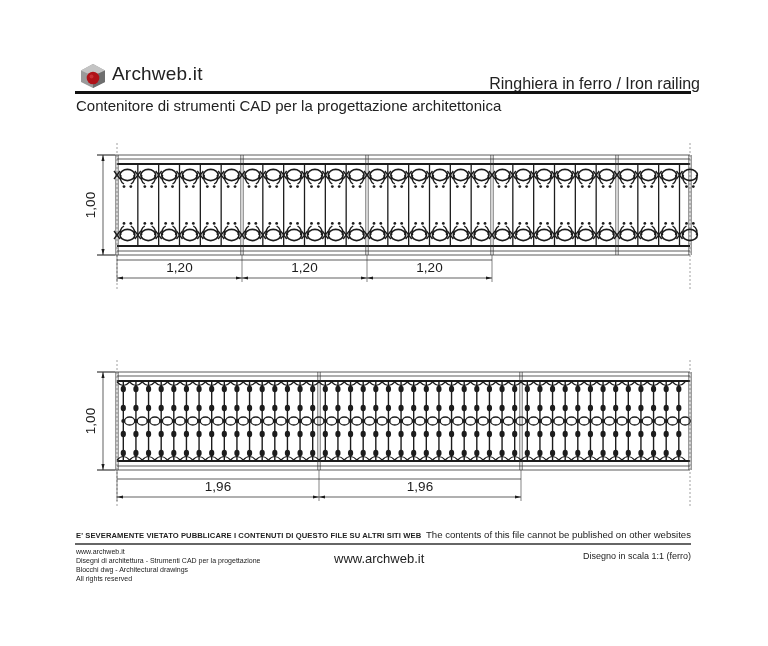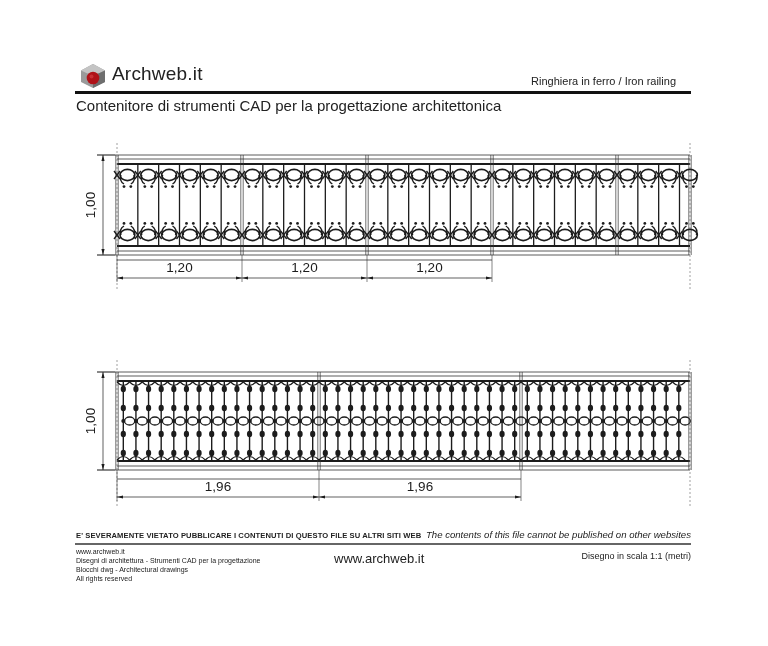--- a/index.html
+++ b/index.html
@@ -1,26 +1,26 @@
 <!DOCTYPE html>
 <html><head>
 <meta charset="utf-8">
 <style>
   html, body { margin: 0; padding: 0; background: #ffffff; }
   body { width: 768px; height: 646px; position: relative; overflow: hidden;
          font-family: "Liberation Sans", sans-serif; color: #1a1a1a; }
   .abs { position: absolute; }
   .logo { left: 80px; top: 63px; width: 26px; height: 26px; }
   .brand { left: 112px; top: 63px; font-size: 19px; color: #222; letter-spacing: 0.2px; text-align: right; }
-  .title-right { right: 92px; top: 75px; font-size: 11px; color: #222; white-space: nowrap; padding-left: 20px; }
+  .title-right { right: 68px; top: 75px; font-size: 16px; color: #222; white-space: nowrap; padding-left: 20px; }
   .rule-thick { left: 75px; top: 91px; width: 616px; height: 3px; background: #111; }
   .subtitle { left: 76px; top: 97px; font-size: 15px; color: #222; }
   .drawing { left: 0; top: 0; width: 768px; height: 646px; }
   .footer-warn-it { left: 76px; top: 531px; font-size: 7.6px; color: #222; letter-spacing: 0.1px; white-space: nowrap; font-weight: bold; }
-  .footer-warn-en { right: 77px; top: 529px; font-size: 9.6px; color: #222; white-space: nowrap; font-style: italic; }
+  .footer-warn-en { right: 77px; top: 529px; font-size: 9.6px; color: #222; white-space: nowrap; }
   .rule-thin { left: 75px; top: 543px; width: 616px; height: 2px; background: #666; }
   .footer-lines { left: 76px; top: 547px; font-size: 7px; color: #222; line-height: 9px; }
   .footer-site { left: 334px; top: 551px; font-size: 13px; color: #222; }
   .footer-scale { right: 77px; top: 551px; font-size: 9px; color: #222; white-space: nowrap; }
   svg text { font-family: "Liberation Sans", sans-serif; }
 </style>
 </head>
 <body>
 
 <svg class="abs logo" viewBox="0 0 26 26">
@@ -886,13 +886,13 @@
 <div class="abs footer-warn-it">E' SEVERAMENTE VIETATO PUBBLICARE I CONTENUTI DI QUESTO FILE SU ALTRI SITI WEB</div>
 <div class="abs footer-warn-en">The contents of this file cannot be published on other websites</div>
 <div class="abs rule-thin"></div>
 <div class="abs footer-lines">
   <div>www.archweb.it</div>
   <div>Disegni di architettura - Strumenti CAD  per la progettazione</div>
   <div>Blocchi dwg - Architectural drawings</div>
   <div>All rights reserved</div>
 </div>
 <div class="abs footer-site">www.archweb.it</div>
-<div class="abs footer-scale">Disegno in scala 1:1 (metri)</div>
+<div class="abs footer-scale">Disegno in scala 1:1 (ferro)</div>
 
 </body></html>

